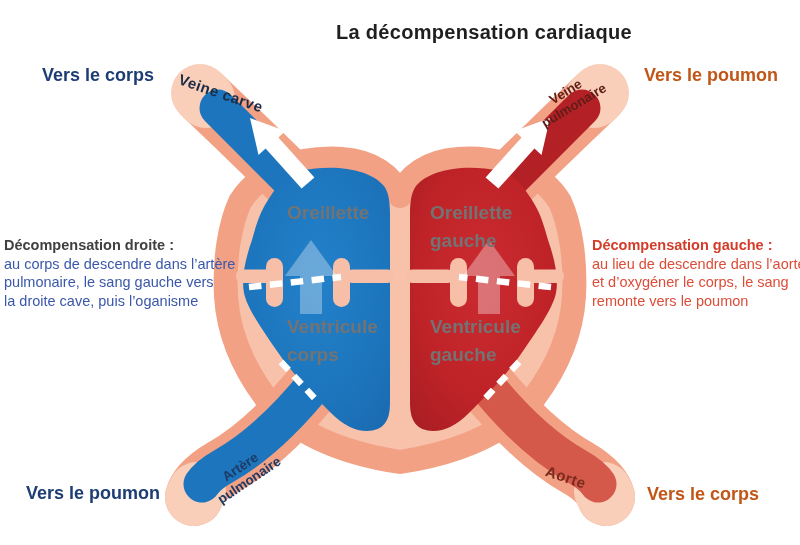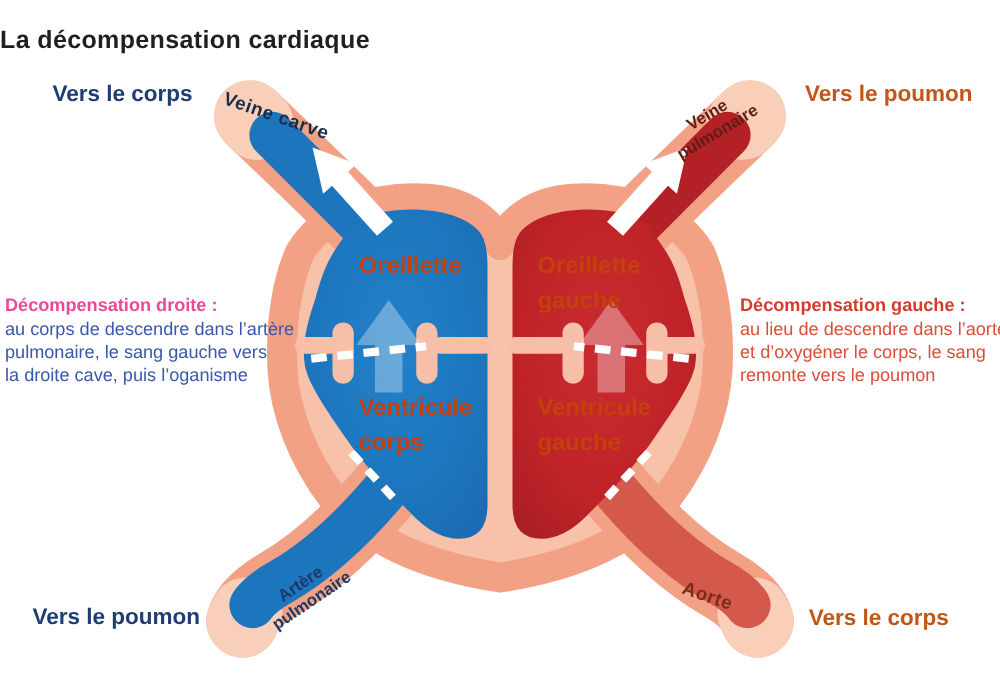--- a/index.html
+++ b/index.html
@@ -3,34 +3,34 @@
 <meta charset="utf-8">
 <style>
   html,body{margin:0;padding:0;}
   body{
     width:800px;height:545px;position:relative;background:#ffffff;overflow:hidden;
     font-family:"Liberation Sans", sans-serif;
   }
   #diagram-svg{position:absolute;left:0;top:0;}
   .abs{position:absolute;white-space:nowrap;}
   .title{
-    left:0;top:21px;width:632px;text-align:left;
+    left:0;top:21px;width:632px;text-align:right;
     font-size:20px;font-weight:bold;color:#1f1f1f;letter-spacing:.3px;
   }
   .corner{font-size:18px;font-weight:bold;}
   .navy{color:#1d3d73;}
   .orange{color:#c05617;}
   .note{font-size:14.5px;line-height:18.5px;white-space:nowrap;}
   .note .heading{font-weight:bold;}
   .note-left{left:4px;top:236px;color:#3a58ab;}
-  .note-left .heading{color:#ec4899;}
+  .note-left .heading{color:#404040;}
   .note-right{left:592px;top:236px;color:#dc4d38;}
   .note-right .heading{color:#d43c2a;}
   .chamber{
-    font-size:19px;font-weight:bold;line-height:28px;color:#c2410c;
+    font-size:19px;font-weight:bold;line-height:28px;color:#737373;
   }
   .vessel-label{
     font-weight:bold;text-align:center;
   }
   .vl-center{transform:translate(-50%,-50%);}
 </style>
 </head>
 <body>
 
 <svg id="diagram-svg" width="800" height="545" viewBox="0 0 800 545">

